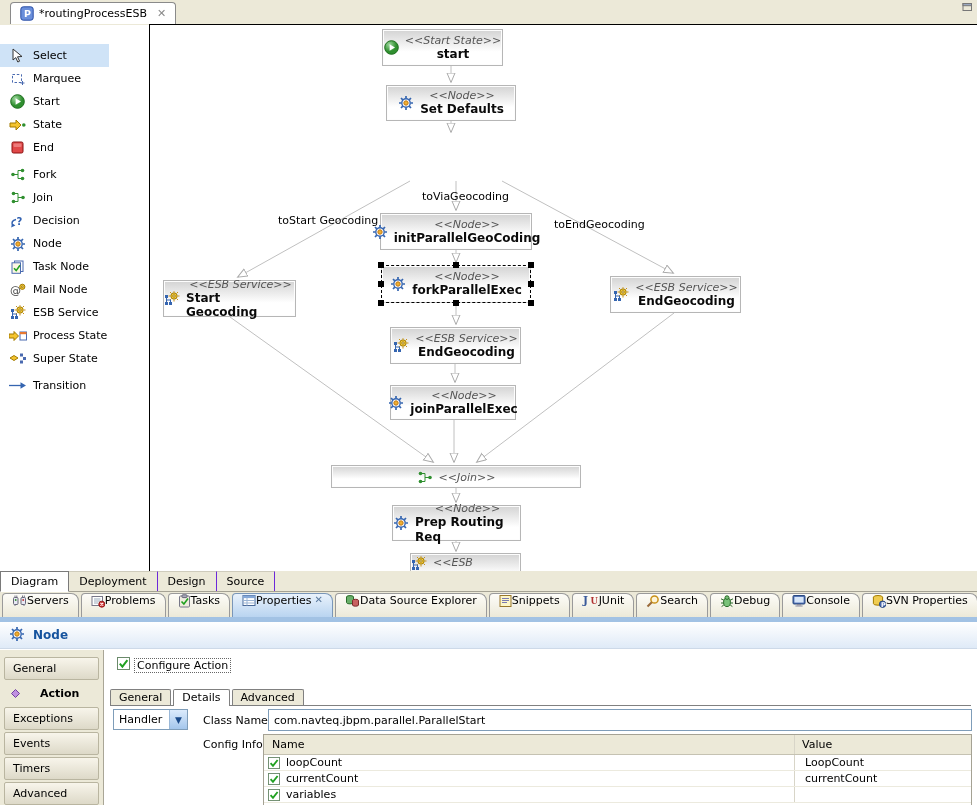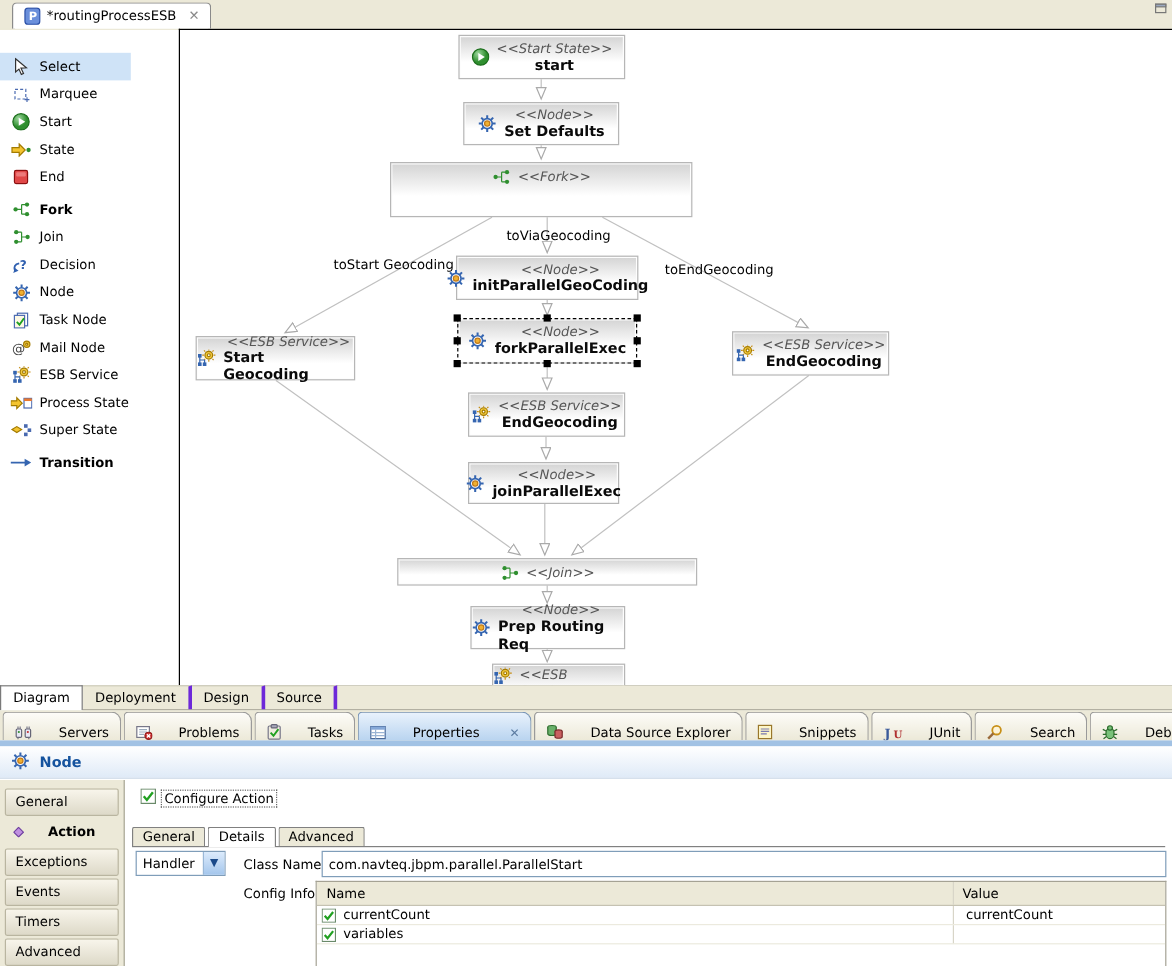--- a/index.html
+++ b/index.html
@@ -9,47 +9,47 @@
   .editor-tabbar{position:absolute;left:0;top:0;width:977px;height:24px;background:#ece9d8;border-bottom:1px solid #ece9d8;}
   .editor-tab{position:absolute;left:10px;top:2px;height:21px;background:#fff;border:1px solid #8a8a8a;border-bottom:none;
               border-radius:4px 4px 0 0;display:flex;align-items:center;gap:5px;padding:0 9px;}
   .editor-tab .ticon{display:flex;}
   .tab-close{color:#8a8a8a;font-size:11px;margin-left:5px;}
   .restore{position:absolute;right:4px;top:2px;display:flex;}
   
   .palette{position:absolute;left:0;top:37px;width:149px;height:546px;background:#fff;box-sizing:border-box;padding-top:7px;}
   .pal-item{display:flex;align-items:center;gap:6px;height:23px;padding-left:8px;margin-right:40px;white-space:nowrap;}
   .pal-item.selected{background:#cfe3f7;}
-  .pal-item.gap{margin-top:4px;font-weight:bold;}
+  .pal-item.gap{margin-top:4px;}
   .pal-icon{width:19px;display:flex;justify-content:center;flex:none;}
   
   .canvas{position:absolute;left:149px;top:24px;width:827px;height:546px;background:#fff;overflow:hidden;
           border-left:1px solid #000;border-top:1px solid #000;border-bottom:1px solid #3a3a3a;}
   .edges{position:absolute;left:0;top:0;}
   .edge-label{position:absolute;white-space:nowrap;color:#000;}
   .dnode{position:absolute;box-sizing:border-box;border:1px solid #b6b6b6;background:linear-gradient(#d3d3d3,#ffffff 62%);
          box-shadow:inset 0 0 0 1px #fdfdfd;display:flex;align-items:center;justify-content:center;gap:6px;}
   .dnode.selected{border:1px dashed #000;}
   .dnode.band{align-items:flex-start;padding-top:5px;}
   .dnode.band .dn-text{flex-direction:row;}
   .dnode.clip{align-items:flex-start;padding-top:2px;}
   .dn-icon{display:flex;flex:none;}
   .dn-text{display:flex;flex-direction:column;align-items:center;line-height:1.2;}
   .dn-stereo{font-style:italic;color:#555;font-size:11px;}
   .dn-name{font-weight:bold;font-size:12px;color:#0a0a0a;}
   .handle{position:absolute;width:6px;height:6px;background:#000;}
   
   .subtabs{position:absolute;left:0;top:571px;width:977px;height:21px;background:#ece9d8;display:flex;align-items:stretch;
            border-bottom:1px solid #a5a294;box-sizing:border-box;}
-  .mtab{display:flex;align-items:center;padding:0 10px;border-right:3px solid #6d28d9;border-top:1px solid #cfccbc;}
+  .mtab{display:flex;align-items:center;padding:0 10px;border-right:1px solid #6d28d9;border-top:1px solid #cfccbc;}
   .mtab.active{background:#fff;border:1px solid #7a7a7a;border-bottom:1px solid #fff;margin-bottom:-1px;}
   
   .viewtabs{position:absolute;left:0;top:592px;width:977px;height:25px;background:#ece9d8;display:flex;align-items:flex-end;
             padding-left:2px;gap:2px;box-sizing:border-box;}
-  .vtab{height:23px;display:flex;align-items:flex-end;gap:22px;padding:0 9px;border:1px solid #9a9a9a;border-bottom:none;
+  .vtab{height:23px;display:flex;align-items:flex-start;gap:0;padding:0 9px;border:1px solid #9a9a9a;border-bottom:none;
         border-radius:4px 8px 0 0;background:linear-gradient(#fdfcf8,#ece9d8);white-space:nowrap;}
   .vtab.active{background:linear-gradient(#e9f2fc,#b9d4f0);border-color:#7a96b8;}
   .vtab-close{color:#5a7aa0;font-size:10px;margin-left:3px;}
   .blueband{position:absolute;left:0;top:617px;width:977px;height:5px;background:#a2c2e4;}
   
   .props-header{position:absolute;left:0;top:622px;width:977px;height:27px;background:linear-gradient(#ffffff,#dfeaf7);
                 display:flex;align-items:center;gap:8px;padding-left:9px;box-sizing:border-box;border-bottom:1px solid #cdd9e8;}
   .props-title{color:#15539e;font-weight:bold;font-size:12px;}
   .props-body{position:absolute;left:0;top:650px;width:977px;height:155px;background:#fff;}
   .props-side{position:absolute;left:0;top:0;width:104px;height:155px;background:#ece9d8;border-right:1px solid #a9a696;
@@ -282,21 +282,21 @@
         <line x1="305" y1="339" x2="305" y2="357" stroke="#c0c0c0" stroke-width="1" marker-end="url(#arrw)"></line>
         <line x1="80" y1="292" x2="283" y2="437" stroke="#c0c0c0" stroke-width="1" marker-end="url(#arrw)"></line>
         <line x1="304" y1="395" x2="304" y2="437" stroke="#c0c0c0" stroke-width="1" marker-end="url(#arrw)"></line>
         <line x1="524" y1="288" x2="327" y2="437" stroke="#c0c0c0" stroke-width="1" marker-end="url(#arrw)"></line>
         <line x1="306" y1="463" x2="306" y2="477" stroke="#c0c0c0" stroke-width="1" marker-end="url(#arrw)"></line>
         <line x1="306" y1="516" x2="306" y2="526" stroke="#c0c0c0" stroke-width="1" marker-end="url(#arrw)"></line>
       </svg>
       <div class="edge-label" style="left: 128px; top: 189px; text-align: center;">toStart Geocoding</div>
       <div class="edge-label" style="left: 272px; top: 165px;">toViaGeocoding</div>
       <div class="edge-label" style="left: 404px; top: 193px;">toEndGeocoding</div>
-      <div class="dnode" style="left: 232px; top: 4px; width: 139px; height: 37px;">
+      <div class="dnode" style="left: 232px; top: 4px; width: 121px; height: 37px;">
         <span class="dn-icon">
           <svg width="15" height="15" viewBox="0 0 15 15">
             <defs>
               <radialGradient id="gst" cx="35%" cy="30%">
                 <stop offset="0%" stop-color="#9fd89f"></stop>
                 <stop offset="100%" stop-color="#2f8f2f"></stop>
               </radialGradient>
             </defs>
             <circle cx="7.5" cy="7.5" r="6.8" fill="url(#gst)" stroke="#1c6e1c"></circle>
             <polygon points="5.6,4.2 11,7.5 5.6,10.8" fill="#fff"></polygon>
@@ -313,33 +313,20 @@
             <path d="M12.5 8 H15 M11.2 11.2 L13 13 M8 12.5 V15 M4.8 11.2 L3 13 M3.5 8 H1 M4.8 4.8 L3 3 M8 3.5 V1 M11.2 4.8 L13 3" stroke="#3565b0" stroke-width="1.7" fill="none"></path>
             <circle cx="8" cy="8" r="4.2" fill="#fff" stroke="#3565b0" stroke-width="1.4"></circle>
             <circle cx="8" cy="8" r="2.2" fill="#f0b030" stroke="#c07818"></circle>
           </svg>
         </span>
         <span class="dn-text">
           <span class="dn-stereo">&lt;&lt;Node&gt;&gt;</span>
           <span class="dn-name">Set Defaults</span>
         </span>
       </div>
-      <div class="dnode band" style="left: 175px; top: 110px; width: 252px; height: 46px;">
-        <span class="dn-icon">
-          <svg width="16" height="13" viewBox="0 0 16 13">
-            <path d="M4 6.5 H8 M8 2.5 V10.5 M8 2.5 h3 M8 10.5 h3" stroke="#2f8f2f" fill="none"></path>
-            <circle cx="3" cy="6.5" r="1.8" fill="#2f8f2f"></circle>
-            <circle cx="12.5" cy="2.5" r="1.8" fill="#2f8f2f"></circle>
-            <circle cx="12.5" cy="10.5" r="1.8" fill="#2f8f2f"></circle>
-          </svg>
-        </span>
-        <span class="dn-text">
-          <span class="dn-stereo">&lt;&lt;Fork&gt;&gt;</span>
-        </span>
-      </div>
       <div class="dnode" style="left: 230px; top: 188px; width: 152px; height: 37px;">
         <span class="dn-icon">
           <svg width="16" height="16" viewBox="0 0 16 16">
             <path d="M12.5 8 H15 M11.2 11.2 L13 13 M8 12.5 V15 M4.8 11.2 L3 13 M3.5 8 H1 M4.8 4.8 L3 3 M8 3.5 V1 M11.2 4.8 L13 3" stroke="#3565b0" stroke-width="1.7" fill="none"></path>
             <circle cx="8" cy="8" r="4.2" fill="#fff" stroke="#3565b0" stroke-width="1.4"></circle>
             <circle cx="8" cy="8" r="2.2" fill="#f0b030" stroke="#c07818"></circle>
           </svg>
         </span>
         <span class="dn-text">
           <span class="dn-stereo">&lt;&lt;Node&gt;&gt;</span>
@@ -654,20 +641,31 @@
       </div>
       <span class="fld-label" style="left:98px;top:64px;">Class Name</span>
       <div class="classname-input">
         <span>com.navteq.jbpm.parallel.ParallelStart</span>
       </div>
       <span class="fld-label" style="left:98px;top:88px;">Config Info</span>
       <div class="cfg-table" id="cfgTable">
           <div class="tbl-head">
             <span class="tbl-col-name">Name</span>
             <span class="tbl-col-value">Value</span>
+            <span class="tbl-vline"></span>
+          </div>
+          <div class="tbl-row">
+            <span class="row-check">
+              <svg width="12" height="12" viewBox="0 0 13 13">
+                <rect x="0.5" y="0.5" width="12" height="12" fill="#fff" stroke="#6a8a6a"></rect>
+                <path d="M2.8 6.6 L5.4 9.6 L10.4 3.2" fill="none" stroke="#21a121" stroke-width="2"></path>
+              </svg>
+            </span>
+            <span>loopCount</span>
+            <span class="row-value">LoopCount</span>
             <span class="tbl-vline"></span>
           </div>
           <div class="tbl-row">
             <span class="row-check">
               <svg width="12" height="12" viewBox="0 0 13 13">
                 <rect x="0.5" y="0.5" width="12" height="12" fill="#fff" stroke="#6a8a6a"></rect>
                 <path d="M2.8 6.6 L5.4 9.6 L10.4 3.2" fill="none" stroke="#21a121" stroke-width="2"></path>
               </svg>
             </span>
             <span>currentCount</span>

